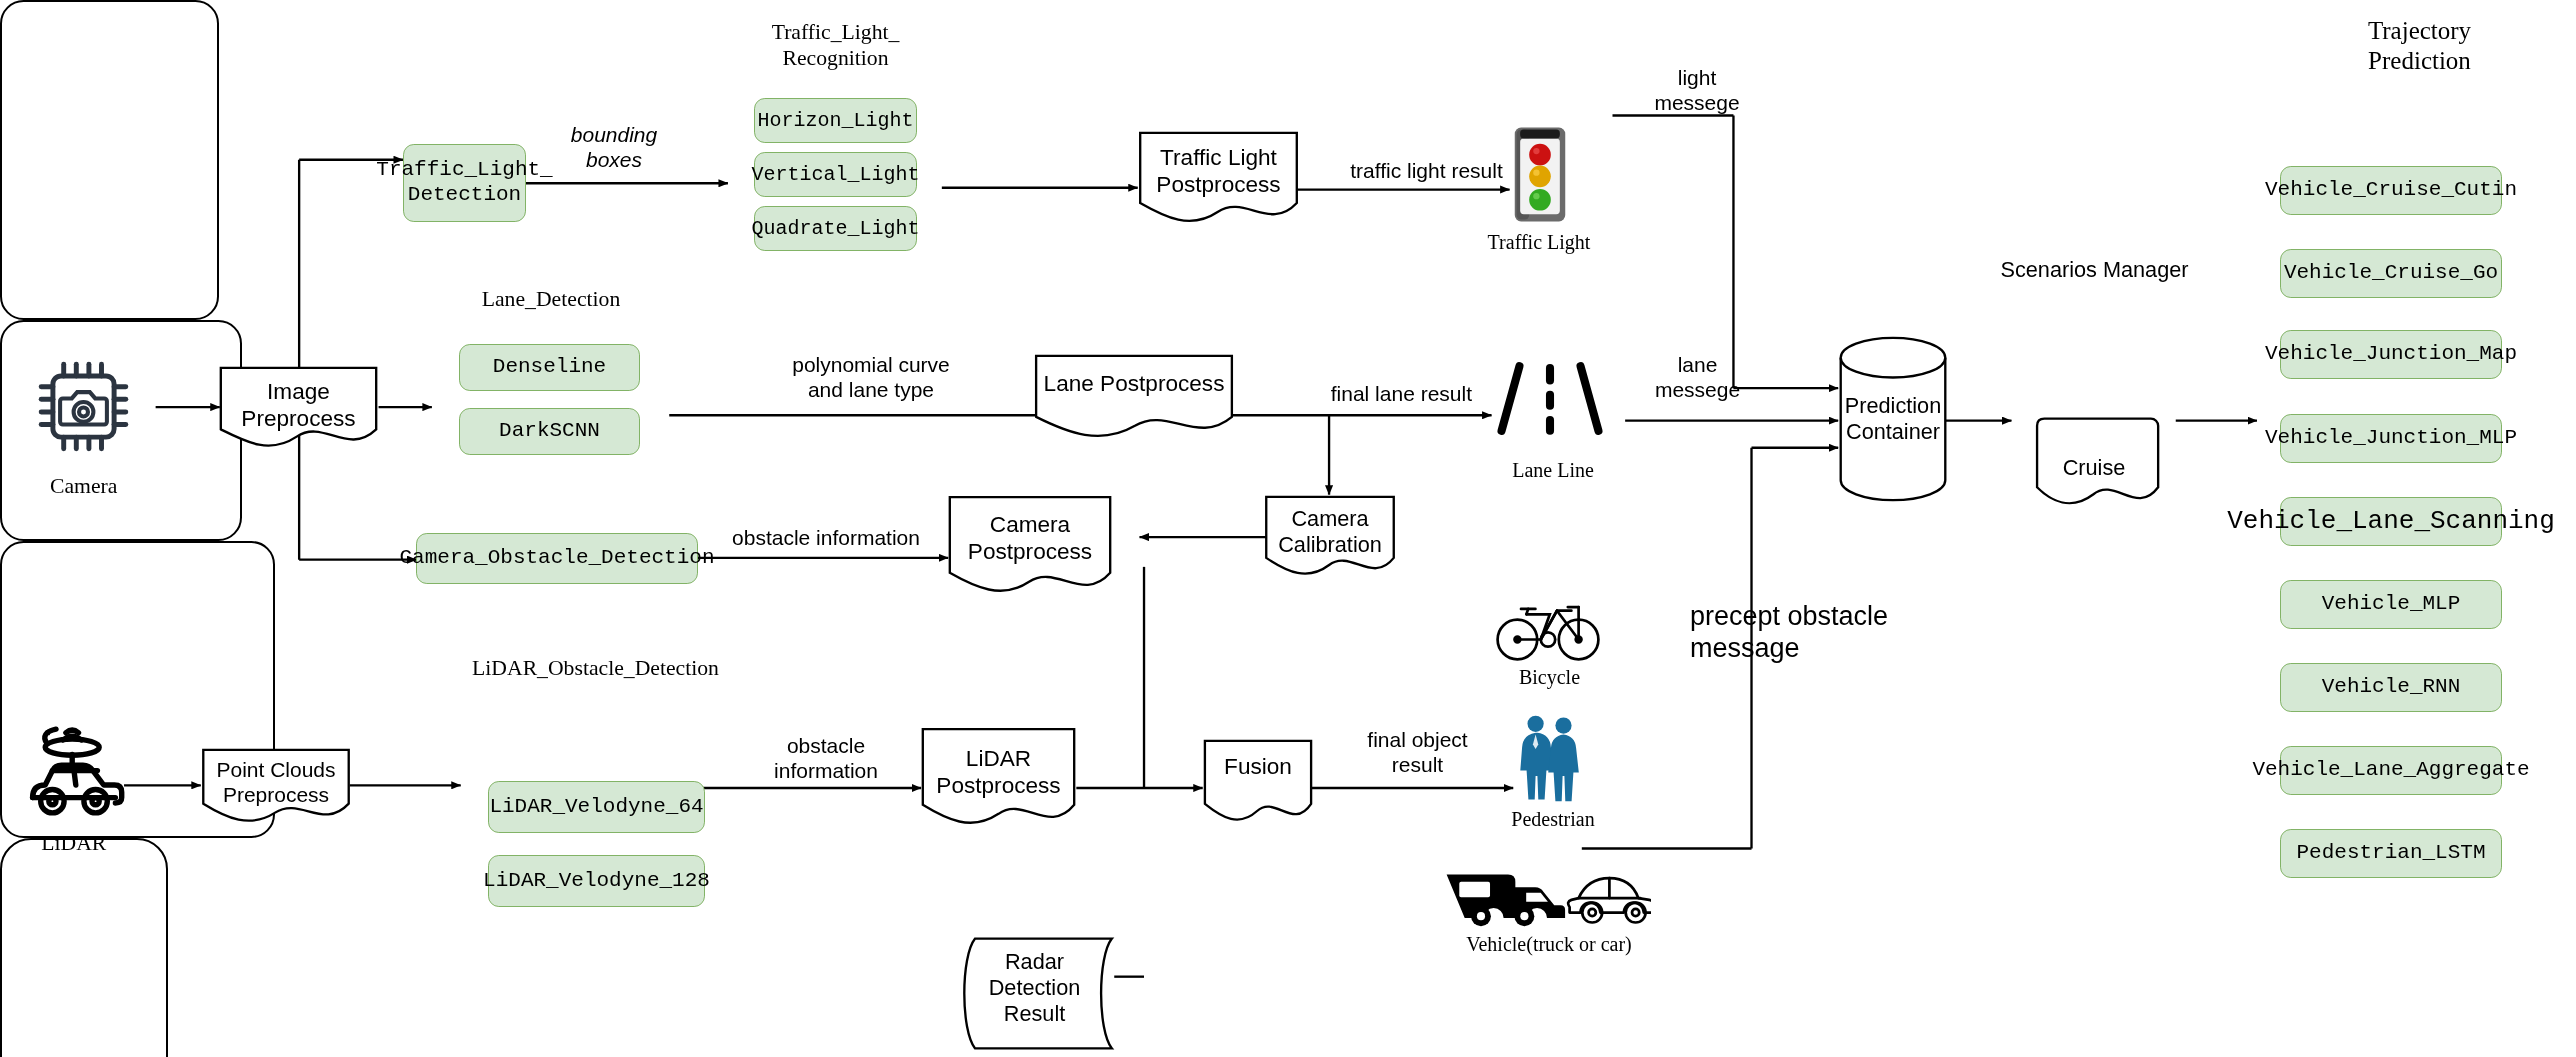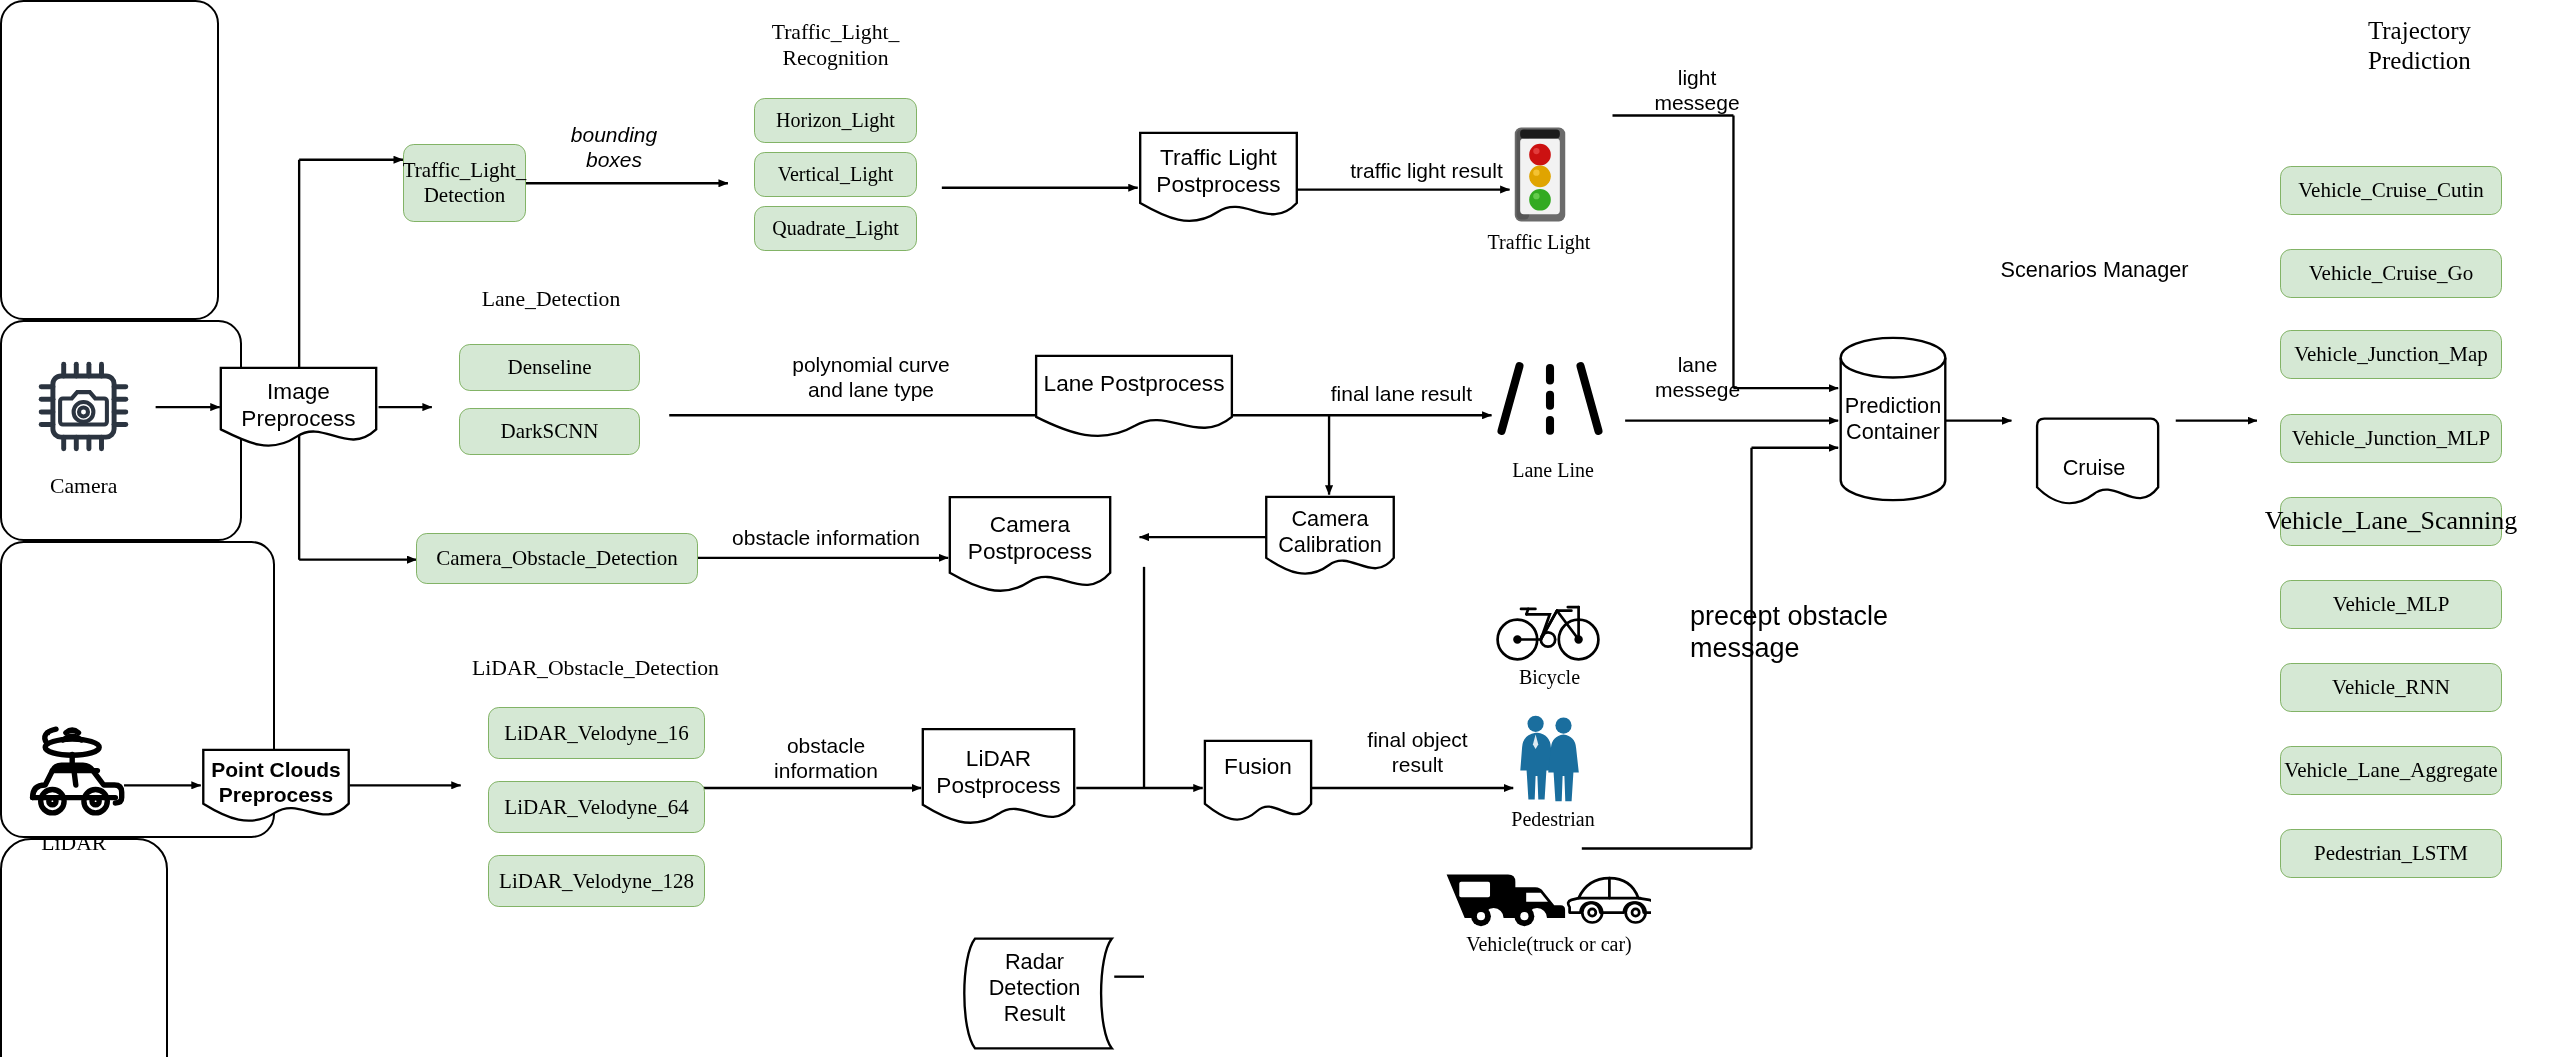--- a/index.html
+++ b/index.html
@@ -6,21 +6,21 @@
   html,body{margin:0;padding:0;background:#ffffff;}
   body{font-family:"Liberation Serif", serif;}
   #stage{position:relative;width:2576px;height:1057px;background:#fff;overflow:hidden;}
 
   
   .node{position:absolute;box-sizing:border-box;display:flex;align-items:center;
         justify-content:center;text-align:center;line-height:1.18;}
 
   
   .green{background:#d5e8d4;border:1.8px solid #82b366;border-radius:10.8px;
-         font-family:Liberation Serif, serif;color:#000;}
+         font-family:Liberation Mono, monospace;color:#000;}
 
   
   .group{background:#ffffff;border:2.2px solid #000;border-radius:23.5px;}
 
   .grouptitle{position:absolute;font-family:"Liberation Serif", serif;color:#000;
               text-align:center;white-space:nowrap;}
 
   
   .edgelabel{position:absolute;font-family:"Liberation Sans", sans-serif;color:#000;
              text-align:center;line-height:1.2;white-space:pre-line;}
@@ -257,31 +257,30 @@
         <line x1="60" y1="54" x2="62" y2="70"></line>
         <circle cx="36" cy="88" r="13"></circle>
         <circle cx="36" cy="88" r="4"></circle>
         <circle cx="84" cy="88" r="13"></circle>
         <circle cx="84" cy="88" r="4"></circle>
       </g>
     </svg>
   </div>
   <div class="caption" style="left:10.8px;top:831px;width:126px;font-size:21.7px;">LiDAR</div>
 
-  <div class="docbox" style="left:201px;top:748px;width:150px;height:79px;font-size:21px;padding-top:9px;font-weight:bold;">
+  <div class="docbox" style="left:201px;top:748px;width:150px;height:79px;font-size:21px;padding-top:9px;">
     <svg width="150" height="79" viewBox="0 0 166 88">
       <path d="M2 2 H164 V62 C136 92 110 54 82 72 C54 90 28 78 2 62 Z" fill="#fff" stroke="#000" stroke-width="2.6"></path>
     </svg>
     <span class="txt" style="white-space:pre-line">Point Clouds
 Preprocess</span>
   </div>
 
   <div class="group" style="left:460px;top:643px;width:271px;height:293px;"></div>
   <div class="grouptitle" style="left:460px;top:656px;width:271px;font-size:21.7px;">LiDAR_Obstacle_Detection</div>
-  <div class="node green" style="left:488px;top:707px;width:217px;height:52px;font-size:21px;">LiDAR_Velodyne_16</div>
   <div class="node green" style="left:488px;top:781px;width:217px;height:52px;font-size:21px;">LiDAR_Velodyne_64</div>
   <div class="node green" style="left:488px;top:855px;width:217px;height:52px;font-size:21px;">LiDAR_Velodyne_128</div>
 
   <div class="edgelabel" style="left:740px;top:733px;width:172px;font-size:21px;">obstacle
 information</div>
 
   <div class="docbox" style="left:921px;top:727px;width:155px;height:107px;font-size:22.6px;padding-top:18px;">
     <svg width="155" height="107" viewBox="0 0 172 118">
       <path d="M2 2 H170 V86 C142 120 114 76 86 96 C56 116 28 102 2 86 Z" fill="#fff" stroke="#000" stroke-width="2.6"></path>
     </svg>

